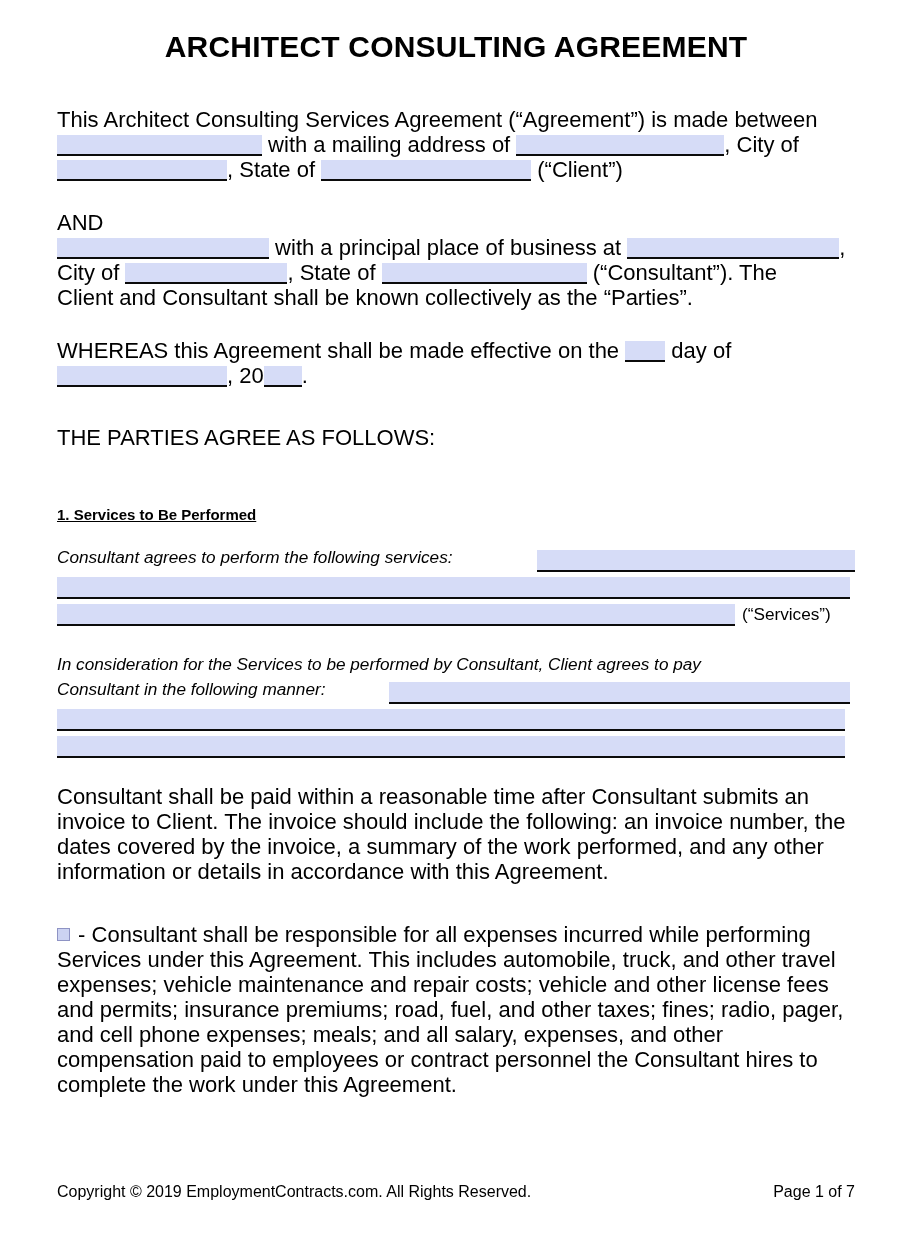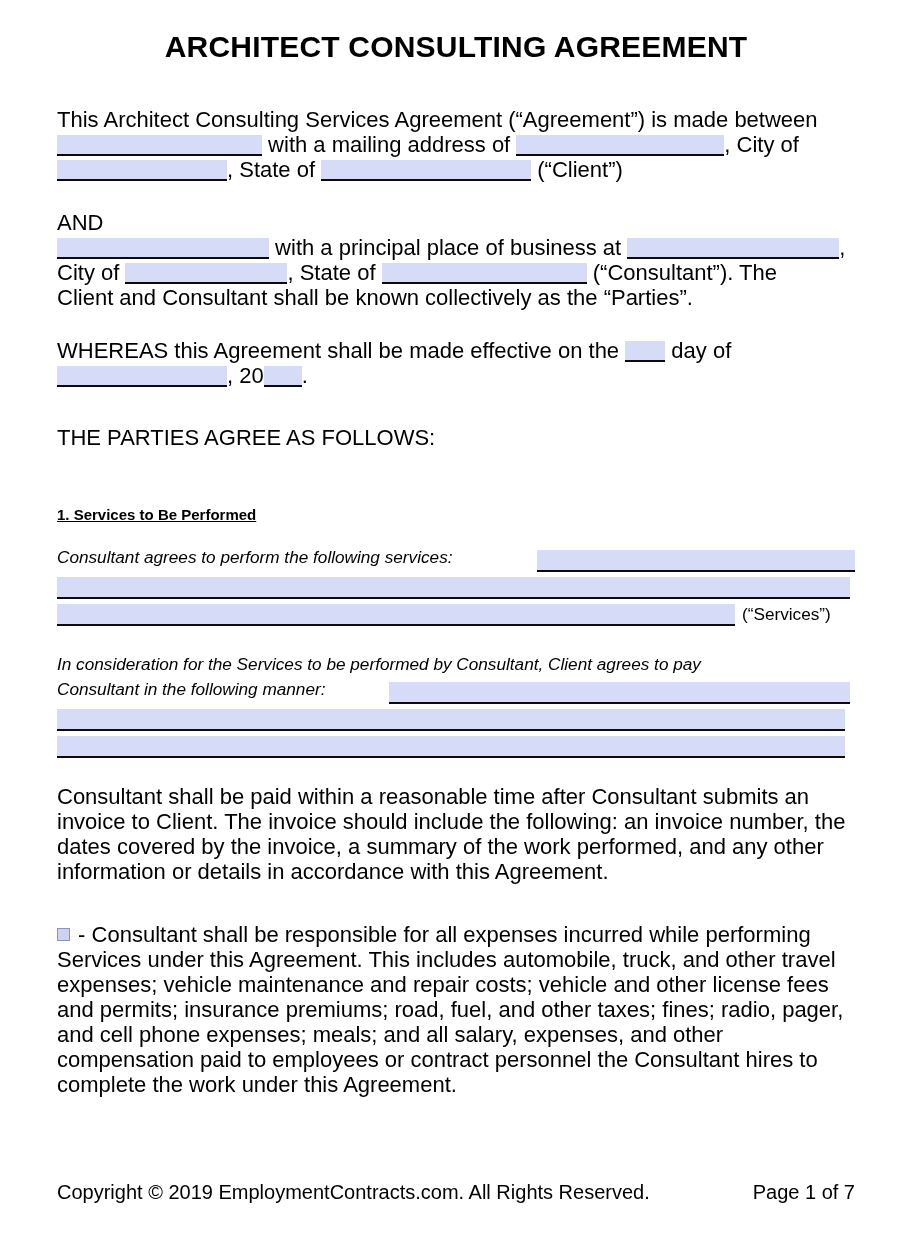--- a/index.html
+++ b/index.html
@@ -131,21 +131,21 @@
   .initials-row .gap { display: inline-block; width: 10px; }
 
   .footer {
     position: absolute;
     left: 57px;
     right: 57px;
     top: 1182px;
     display: flex;
     justify-content: space-between;
     align-items: flex-start;
-    font-size: 20px;
+    font-size: 16px;
     line-height: 20px;
   }
 </style>
 </head>
 <body>
 
 <div class="page">
 
   <h1 class="doc-title">ARCHITECT CONSULTING AGREEMENT</h1>
 

